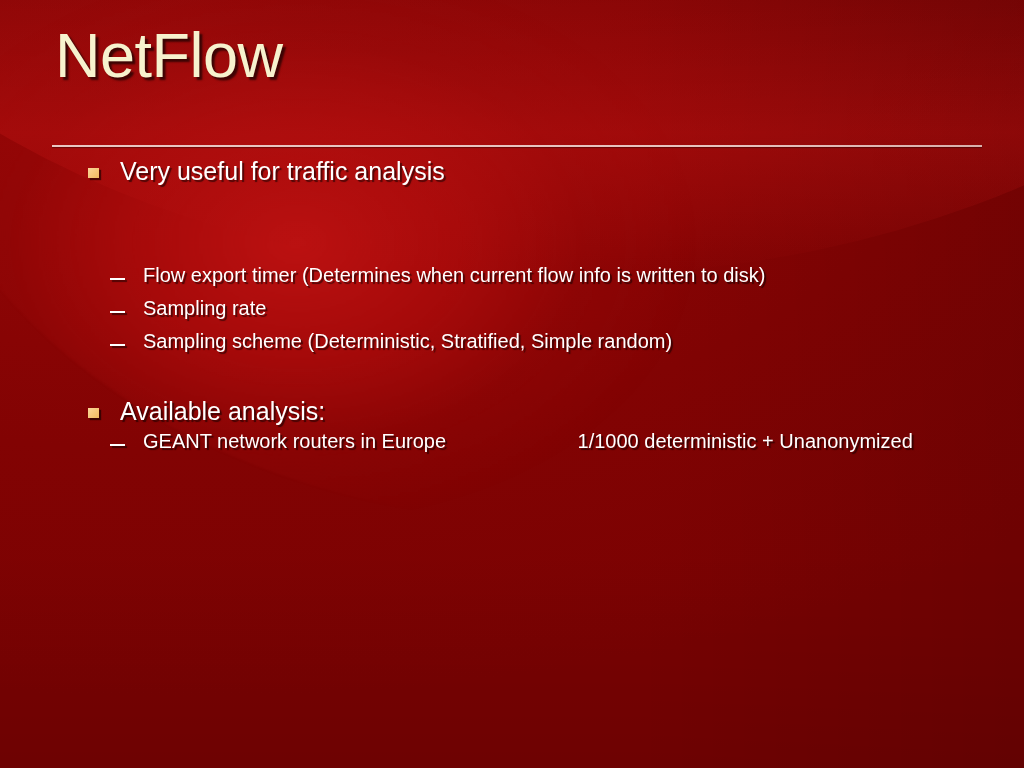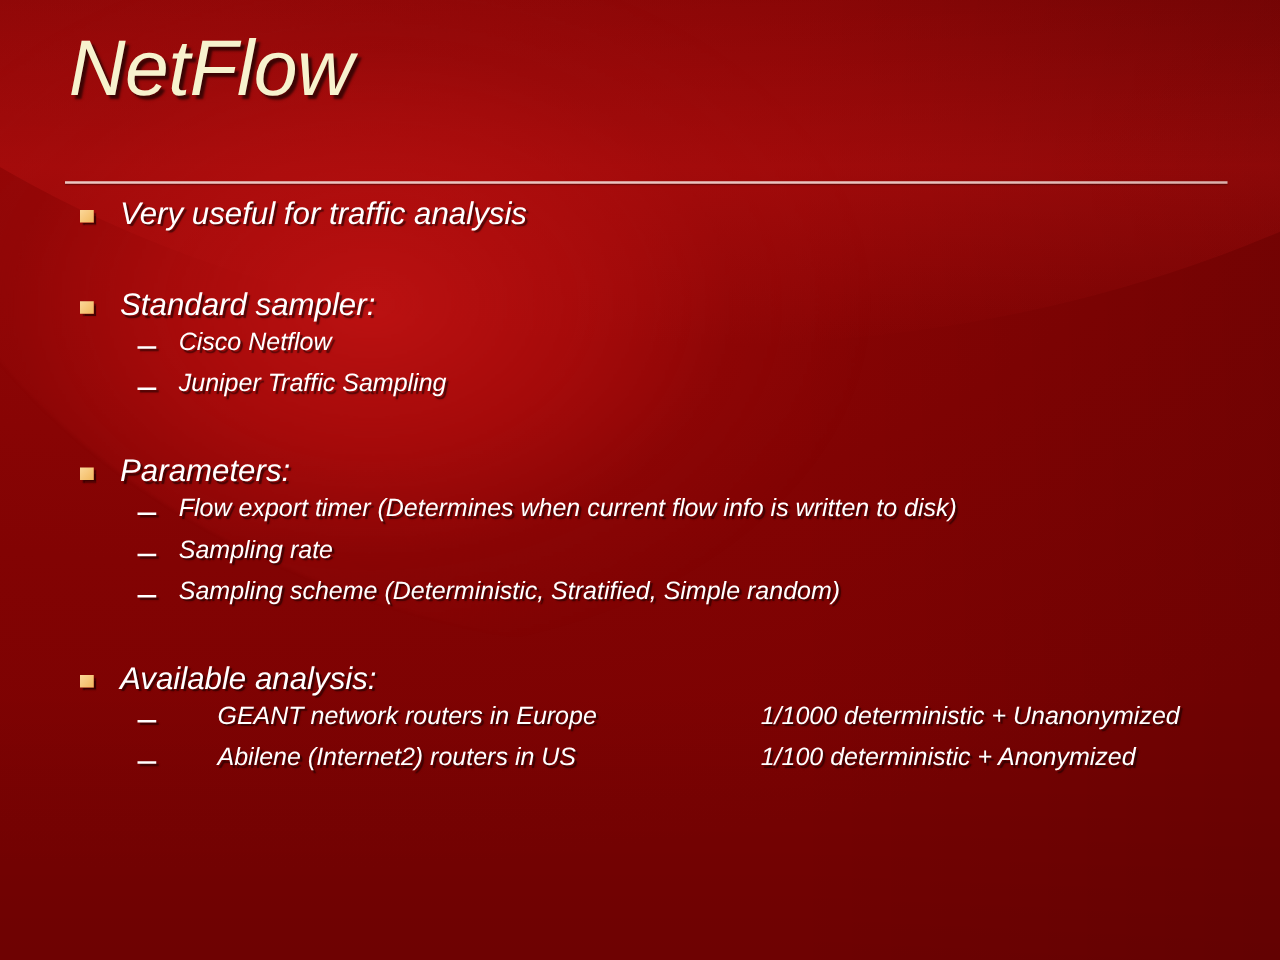--- a/index.html
+++ b/index.html
@@ -11,21 +11,20 @@
   body {
     font-family: "Liberation Sans", sans-serif;
   }
 
   #slide {
     position: relative;
     width: 1024px;
     height: 768px;
     overflow: hidden;
     background: #7c0303;
-    font-style: italic;
   }
 
   
   .bg-base {
     position: absolute;
     inset: 0;
     background:
       radial-gradient(125% 85% at 18% 6%, #9a0707 0%, #8e0505 32%, #820303 62%, #7a0202 100%);
   }
   .bg-swoosh {
@@ -93,20 +92,21 @@
 
   
   .l1 {
     position: relative;
     padding-left: 96px;
     min-height: 33px;
     font-size: 25px;
     color: #ffffff;
     text-shadow: 2px 2px 1px rgba(0,0,0,0.55);
     white-space: nowrap;
+    margin-left: 24px;
   }
   .l1 .sq {
     position: absolute;
     left: 64px;
     top: 11px;
     width: 11px;
     height: 10px;
     background: linear-gradient(135deg, #fbd79a 0%, #f6c678 55%, #efb85f 100%);
     box-shadow: 2px 2px 1px rgba(0,0,0,0.55);
   }
@@ -133,21 +133,20 @@
 
   
   .res {
     display: block;
     position: relative;
   }
   .res .c1 {
     display: inline-block;
     width: 429px;
     vertical-align: top;
-    margin-left: 31px;
   }
   .res .c2 {
     display: inline-block;
     vertical-align: top;
     text-align: center;
   }
 
   .gap-lg { height: 40px; }
   .gap-md { height: 34px; }
 </style>
@@ -169,42 +168,24 @@
 
     <div class="group">
       <div class="l1">
         <span class="sq"></span>
         <span>Very useful for traffic analysis</span>
       </div>
     </div>
 
     <div class="gap-lg"></div>
 
+
+    <div class="gap-md"></div>
+
     <div class="group">
-      <div class="l1">
-        <span class="sq"></span>
-        <span>Standard sampler:</span>
-      </div>
-      <div class="l2">
-        <span class="dash"></span>
-        <span>Cisco Netflow</span>
-      </div>
-      <div class="l2">
-        <span class="dash"></span>
-        <span>Juniper Traffic Sampling</span>
-      </div>
-    </div>
-
-    <div class="gap-md"></div>
-
-    <div class="group">
-      <div class="l1">
-        <span class="sq"></span>
-        <span>Parameters:</span>
-      </div>
       <div class="l2">
         <span class="dash"></span>
         <span>Flow export timer (Determines when current flow info is written to disk)</span>
       </div>
       <div class="l2">
         <span class="dash"></span>
         <span>Sampling rate</span>
       </div>
       <div class="l2">
         <span class="dash"></span>
@@ -219,22 +200,17 @@
         <span class="sq"></span>
         <span>Available analysis:</span>
       </div>
 
       <div class="l2 res">
         <span class="dash"></span>
         <span class="c1">GEANT network routers in Europe</span>
         <span class="c2">1/1000 deterministic + Unanonymized</span>
       </div>
 
-      <div class="l2 res">
-        <span class="dash"></span>
-        <span class="c1">Abilene (Internet2) routers in US</span>
-        <span class="c2">1/100 deterministic + Anonymized</span>
-      </div>
 
     </div>
 
   </div>
 </div>
 
 </body></html>

